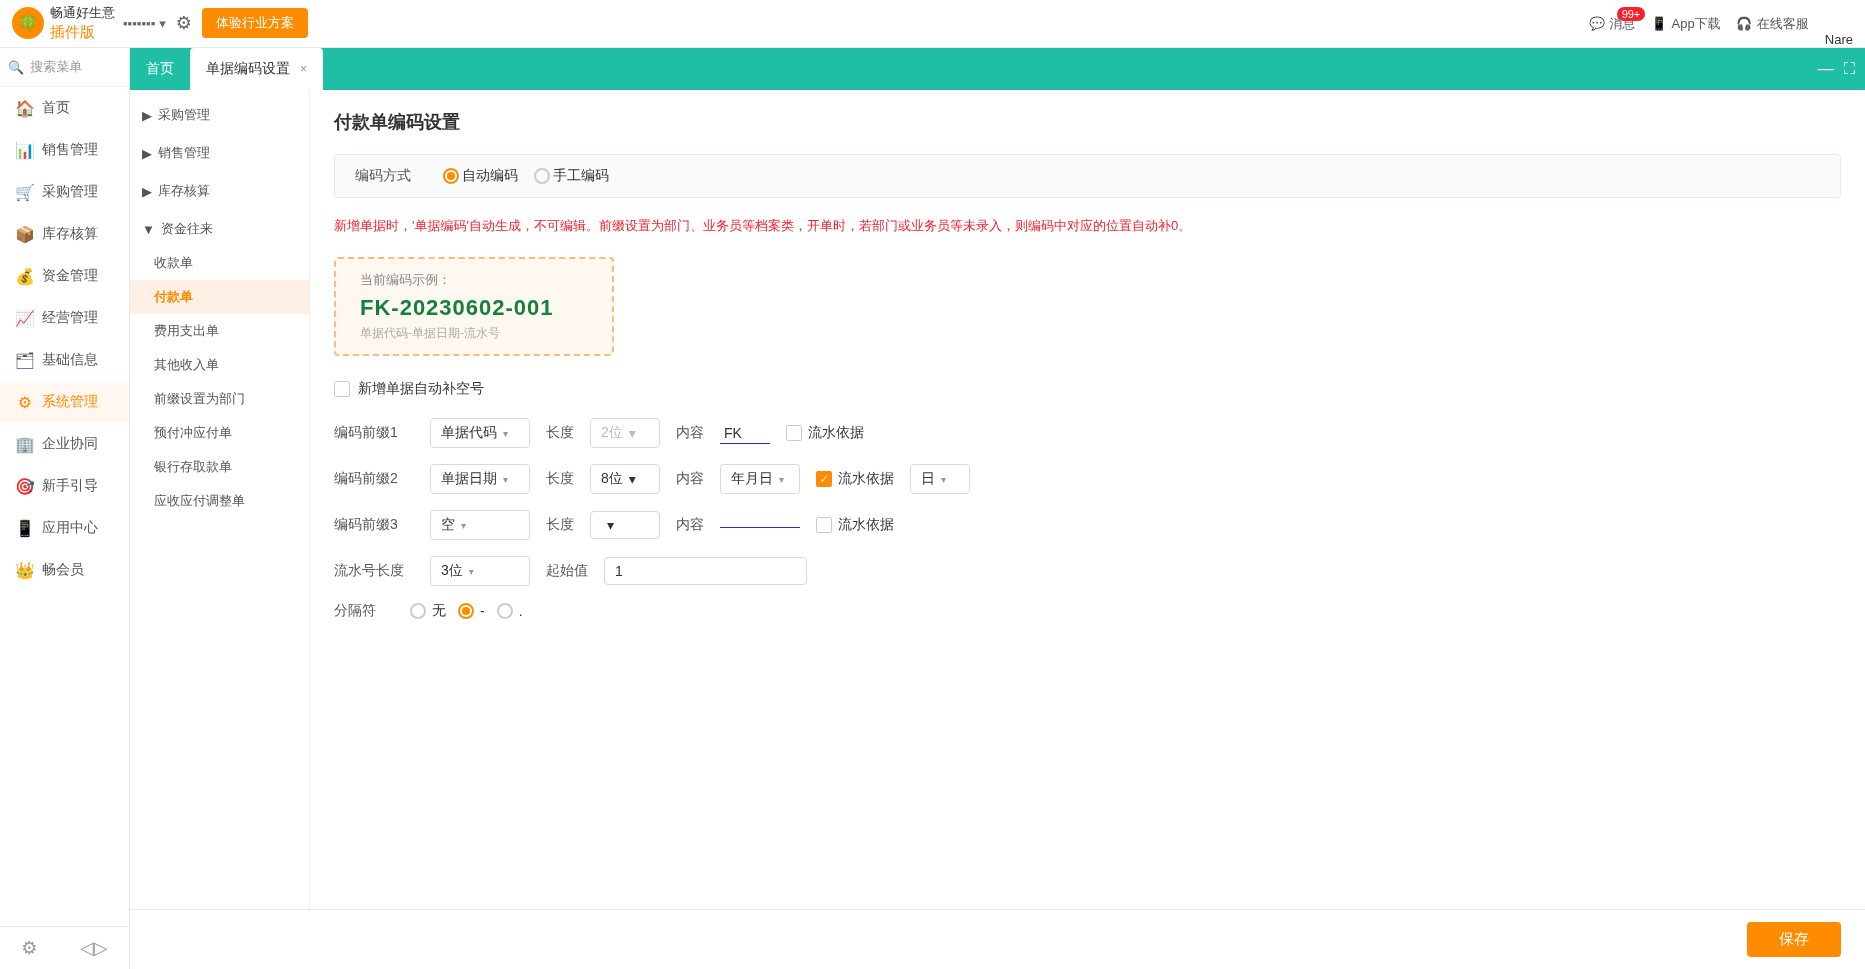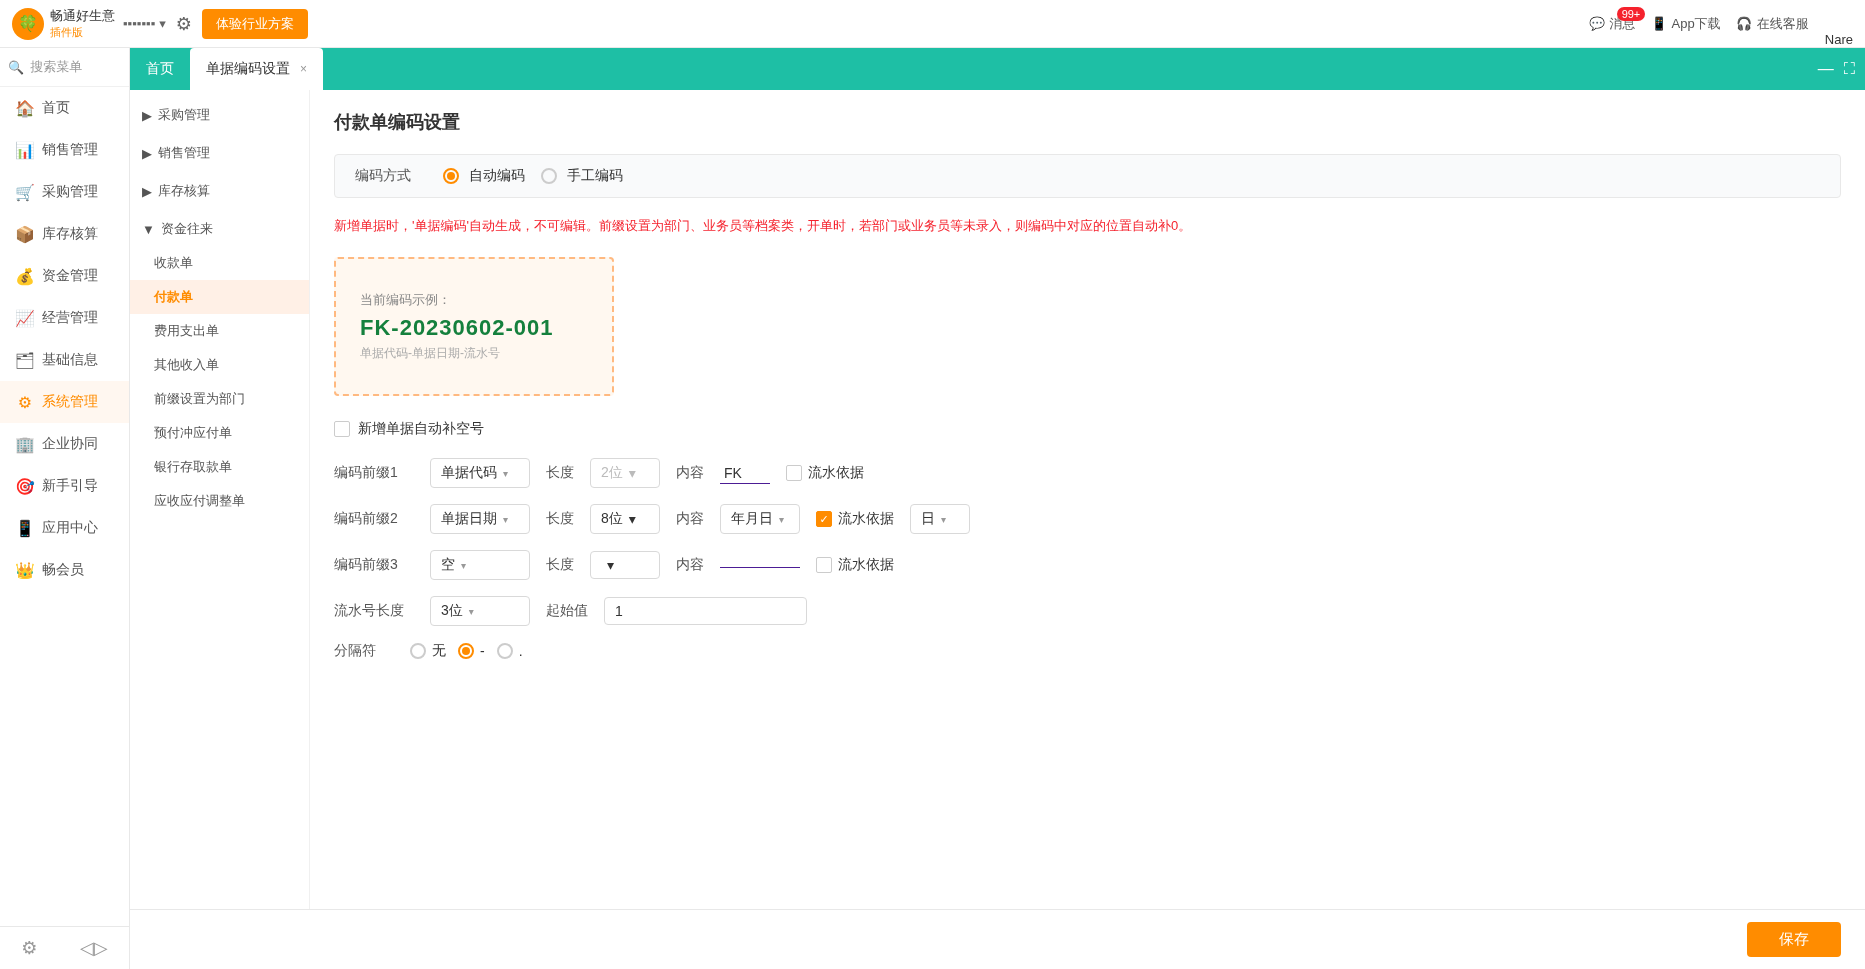--- a/index.html
+++ b/index.html
@@ -13,21 +13,21 @@
       display: flex;
       align-items: center;
       padding: 0 12px;
       justify-content: space-between;
       flex-shrink: 0;
     }
     .topbar-left { display: flex; align-items: center; gap: 8px; }
     .logo-area { display: flex; align-items: center; gap: 6px; }
     .logo-icon { width: 32px; height: 32px; background: #ff8c00; border-radius: 50%; display: flex; align-items: center; justify-content: center; color: white; font-size: 16px; }
     .logo-text { font-size: 13px; color: #333; line-height: 1.3; }
-    .logo-text .sub { font-size: 11px; color: #ff8c00; }
+    .logo-text .sub { font-size: 15px; color: #ff8c00; }
     .topbar-controls { display: flex; align-items: center; gap: 10px; }
     .dropdown-btn { display: flex; align-items: center; gap: 4px; cursor: pointer; font-size: 13px; color: #666; }
     .settings-icon { color: #666; cursor: pointer; font-size: 18px; }
     .trial-btn { background: #ff8c00; color: white; border: none; border-radius: 4px; padding: 6px 14px; font-size: 13px; cursor: pointer; }
     .topbar-right { display: flex; align-items: center; gap: 16px; }
     .topbar-right-item { display: flex; align-items: center; gap: 4px; font-size: 13px; color: #555; cursor: pointer; position: relative; }
     .badge { background: #f5222d; color: white; border-radius: 10px; padding: 1px 5px; font-size: 11px; position: absolute; top: -8px; right: -10px; }
     .user-info { font-size: 13px; color: #333; margin-top: 31px; }
 
     
@@ -151,38 +151,38 @@
       border: 1px solid #e8e8e8;
       border-radius: 4px;
       padding: 12px 20px;
       margin-bottom: 16px;
       display: flex;
       align-items: center;
       gap: 24px;
     }
     .section-label { font-size: 14px; color: #555; margin-right: 8px; }
     .radio-group { display: flex; align-items: center; gap: 16px; }
-    .radio-item { display: flex; align-items: center; gap: 10px; font-size: 14px; color: #333; cursor: pointer; }
+    .radio-item { display: flex; align-items: center; gap: 3px; font-size: 14px; color: #333; cursor: pointer; }
     .radio-circle {
       width: 16px; height: 16px; border-radius: 50%; border: 2px solid #ccc;
       display: flex; align-items: center; justify-content: center;
     }
     .radio-circle.checked { border-color: #ff8c00; }
     .radio-circle.checked::after { content: ''; width: 8px; height: 8px; background: #ff8c00; border-radius: 50%; }
 
     
     .info-text { font-size: 13px; color: #555; margin-bottom: 20px; line-height: 1.8; }
     .info-text span { color: #f5222d; }
 
     
     .preview-box {
       border: 2px dashed #ffb980;
       background: #fff8f0;
       border-radius: 4px;
-      padding: 32px 24px;
+      padding: 12px 24px;
       display: inline-block;
       margin-bottom: 24px;
       min-width: 280px;
     }
     .preview-box .preview-label { font-size: 13px; color: #888; margin-bottom: 6px; }
     .preview-box .preview-code { font-size: 22px; font-weight: 700; color: #15803d; letter-spacing: 1px; }
     .preview-box .preview-desc { font-size: 12px; color: #aaa; margin-top: 4px; }
 
     
     .checkbox-row {

